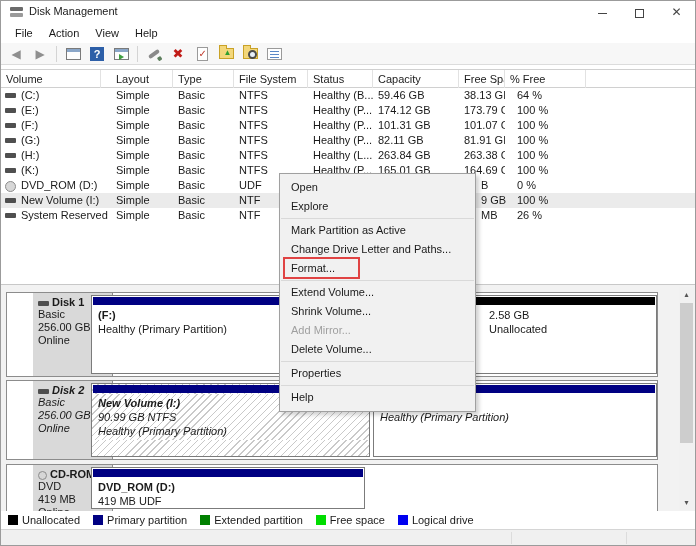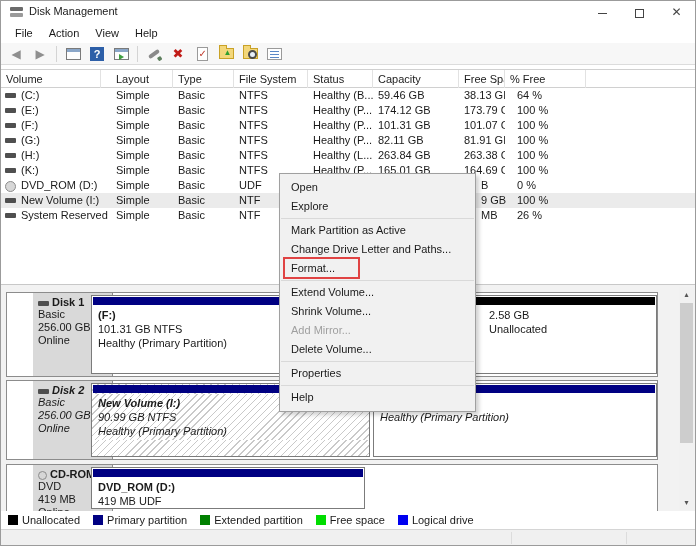--- a/index.html
+++ b/index.html
@@ -298,21 +298,20 @@
         <div class="dname"><span class="dicon"></span><span>Disk 1</span></div>
         <div class="dline">Basic</div>
         <div class="dline">256.00 GB</div>
         <div class="dline">Online</div>
       </div>
       <div class="parts">
         <div class="partition" style="left:3px;width:351px;">
           <div class="pbar" style="background-color: rgb(0, 0, 130);"></div>
           <div class="pbody">
             <div class="pname">(F:)</div>
-            <div>101.31 GB NTFS</div>
             <div>Healthy (Primary Partition)</div>
           </div>
         </div>
         <div class="partition" style="left:356px;width:213px;">
           <div class="pbar" style="background-color: rgb(0, 0, 0);"></div>
           <div class="pbody pad-unalloc">
             <div class="pname"></div>
             <div>2.58 GB</div>
             <div>Unallocated</div>
           </div>

